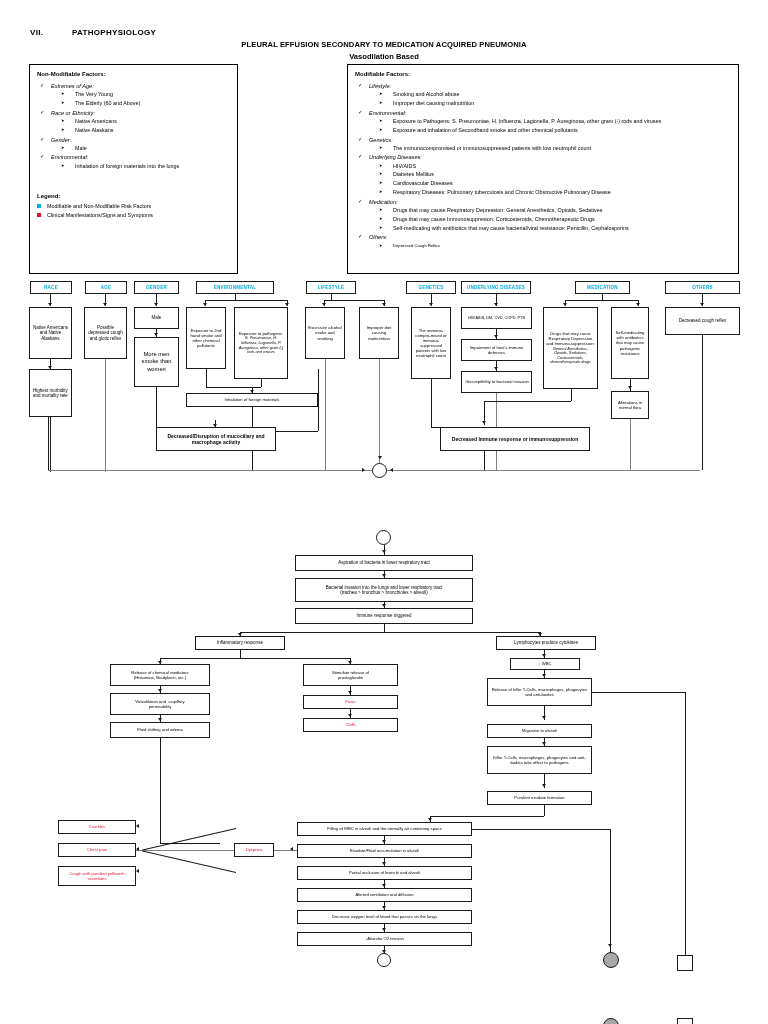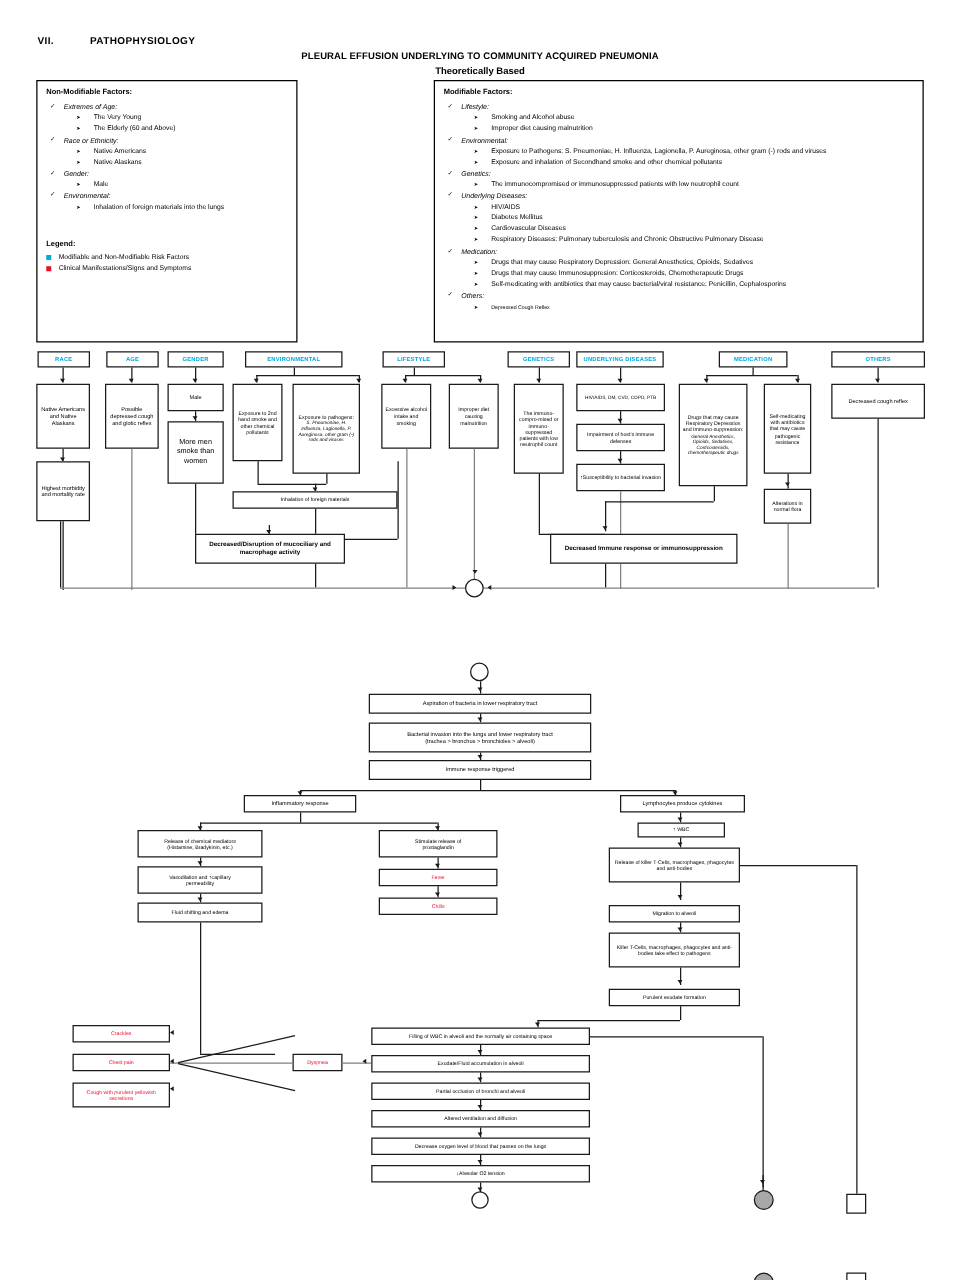--- a/index.html
+++ b/index.html
@@ -60,22 +60,22 @@
         border-bottom:2.6px solid transparent;border-left:3.4px solid #1a1a1a;}
   .circ{border:1px solid #1a1a1a;border-radius:50%;background:#fff;}
   .circ-g{border:1px solid #1a1a1a;border-radius:50%;background:#a8a8a8;}
   .sq{border:1px solid #1a1a1a;background:#fff;}
 </style>
 </head>
 <body>
 
 <div class="abs" id="sec-num">VII.</div>
 <div class="abs" id="sec-title">PATHOPHYSIOLOGY</div>
-<div class="abs" id="main-title">PLEURAL EFFUSION UNDERLYING TO COMMUNITY ACQUIRED PNEUMONIA</div>
-<div class="abs" id="sub-title">Theoretically Based</div>
+<div class="abs" id="main-title">PLEURAL EFFUSION SECONDARY TO MEDICATION ACQUIRED PNEUMONIA</div>
+<div class="abs" id="sub-title">Vasodilation Based</div>
 
 <div class="abs panel" style="left:29px;top:64px;width:209px;height:210px;padding:6px 7px;">
   <div class="panel-h">Non-Modifiable Factors:</div>
 
   <div class="lvl1">Extremes of Age:</div>
   <div class="lvl2">The Very Young</div>
   <div class="lvl2">The Elderly (60 and Above)</div>
 
   <div class="lvl1">Race or Ethnicity:</div>
   <div class="lvl2">Native Americans</div>

